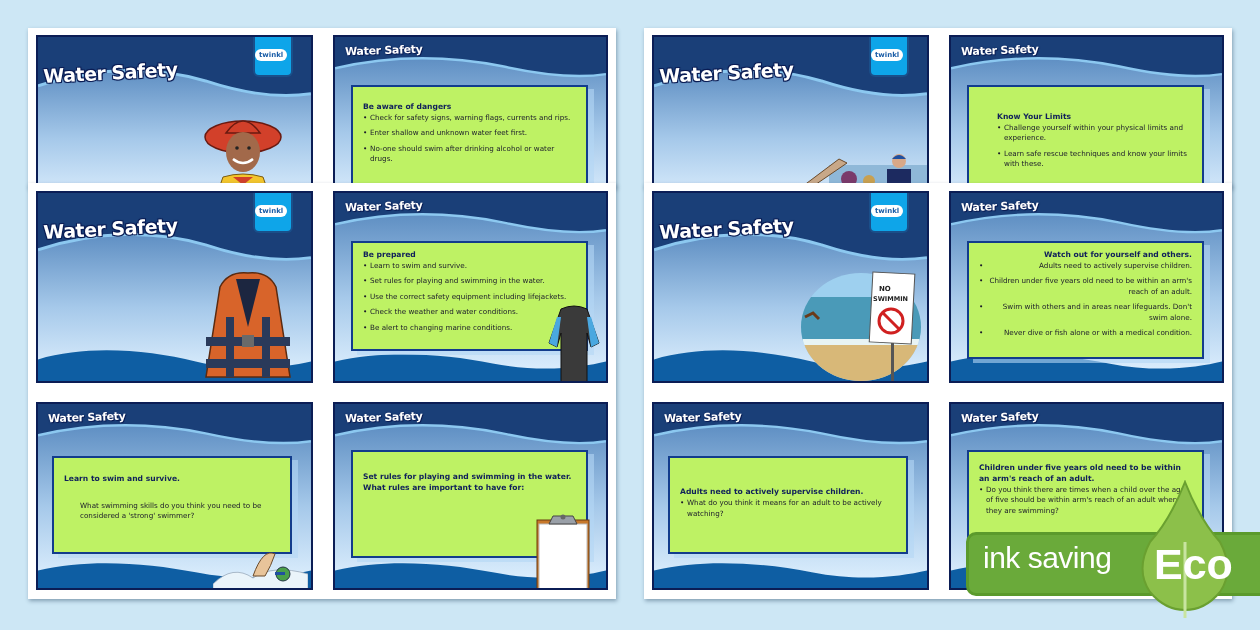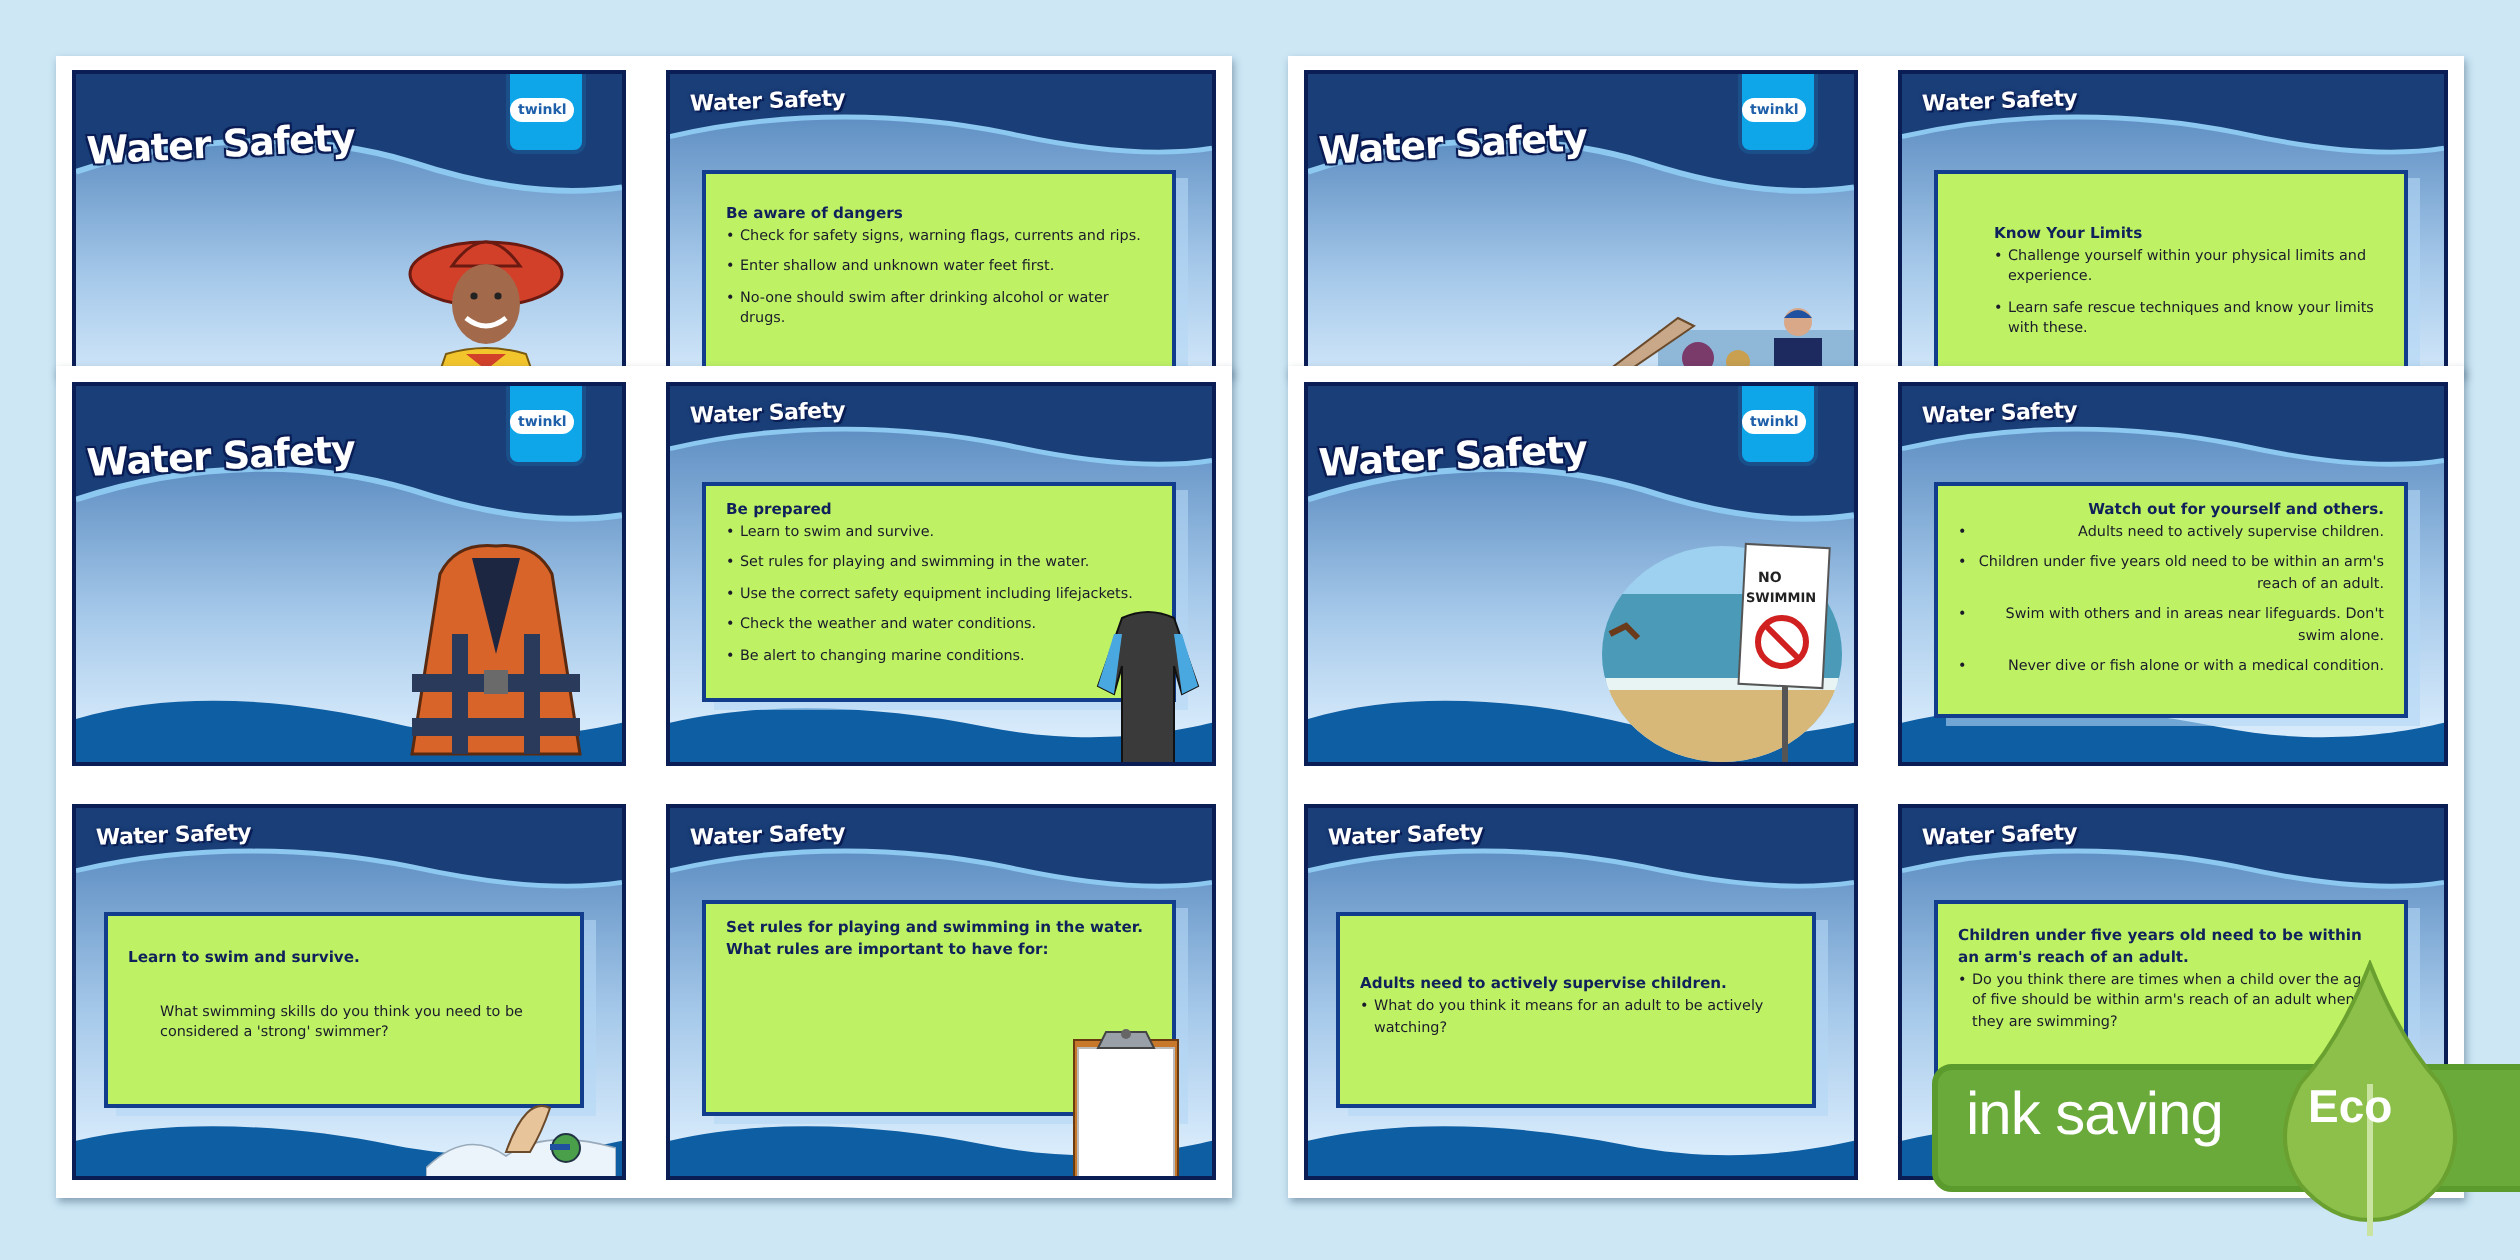--- a/index.html
+++ b/index.html
@@ -71,21 +71,21 @@
     position: absolute; left: 966px; top: 532px; width: 300px; height: 64px;
     background: #6aaa3a; border: 3px solid #5b9a2c; border-radius: 10px 0 0 10px;
   }
   .eco-text {
     position: absolute; left: 14px; top: 6px; color: #ffffff;
     font-family: "Liberation Sans", sans-serif; font-size: 30px; letter-spacing: -0.5px;
   }
   .eco-leaf { position: absolute; left: 1140px; top: 480px; width: 90px; height: 140px; }
   .eco-word {
     position: absolute; left: 1154px; top: 540px; color: #ffffff; font-weight: bold;
-    font-family: "Liberation Sans", sans-serif; font-size: 23px;
+    font-family: "Liberation Sans", sans-serif; font-size: 43px;
   }
 </style>
 </head>
 <body>
 
 <svg width="0" height="0" style="position:absolute">
   <defs>
     <linearGradient id="skyg" x1="0" y1="0" x2="0" y2="1">
       <stop offset="0" stop-color="#5f8fc3"></stop>
       <stop offset="0.5" stop-color="#a6c9ea"></stop>
@@ -206,21 +206,21 @@
   </div>
 
   <div class="card" style="left:305px;top:219px;width:275px;height:188px;">
     <svg class="waves" viewBox="0 0 275 188" preserveAspectRatio="none">
       <rect width="275" height="188" fill="#1a3f78"></rect>
       <path d="M0 32 C60 18 120 20 170 30 C215 40 250 42 275 38 L275 188 L0 188 Z" fill="url(#skyg)"></path>
       <path d="M0 32 C60 18 120 20 170 30 C215 40 250 42 275 38" stroke="#8cc8f0" stroke-width="2.5" fill="none"></path>
       <path d="M0 170 C50 158 110 162 160 172 C210 182 250 176 275 170 L275 188 L0 188 Z" fill="#0e5ea3"></path>
     </svg>
     <div class="title-small">Water Safety</div>
-    <div class="textbox" style="left:16px;top:46px;width:237px;height:108px;padding-top:6px;">
+    <div class="textbox" style="left:16px;top:46px;width:237px;height:108px;padding-top:19px;">
       <div class="heading" style="margin-bottom:4px;">Set rules for playing and swimming in the water. What rules are important to have for:</div>
     </div>
     <svg class="ill" style="left:200px;top:110px;" width="56" height="78" viewBox="0 0 56 78">
       <rect x="2" y="6" width="52" height="72" fill="#c8782a" stroke="#6a3a10"></rect>
       <rect x="4" y="10" width="48" height="68" fill="#ffffff" stroke="#bbb"></rect>
       <path d="M18 2 L38 2 L42 10 L14 10 Z" fill="#9aa0a8" stroke="#444"></path>
       <circle cx="28" cy="3" r="2.5" fill="#666"></circle>
     </svg>
   </div>
 </div>

